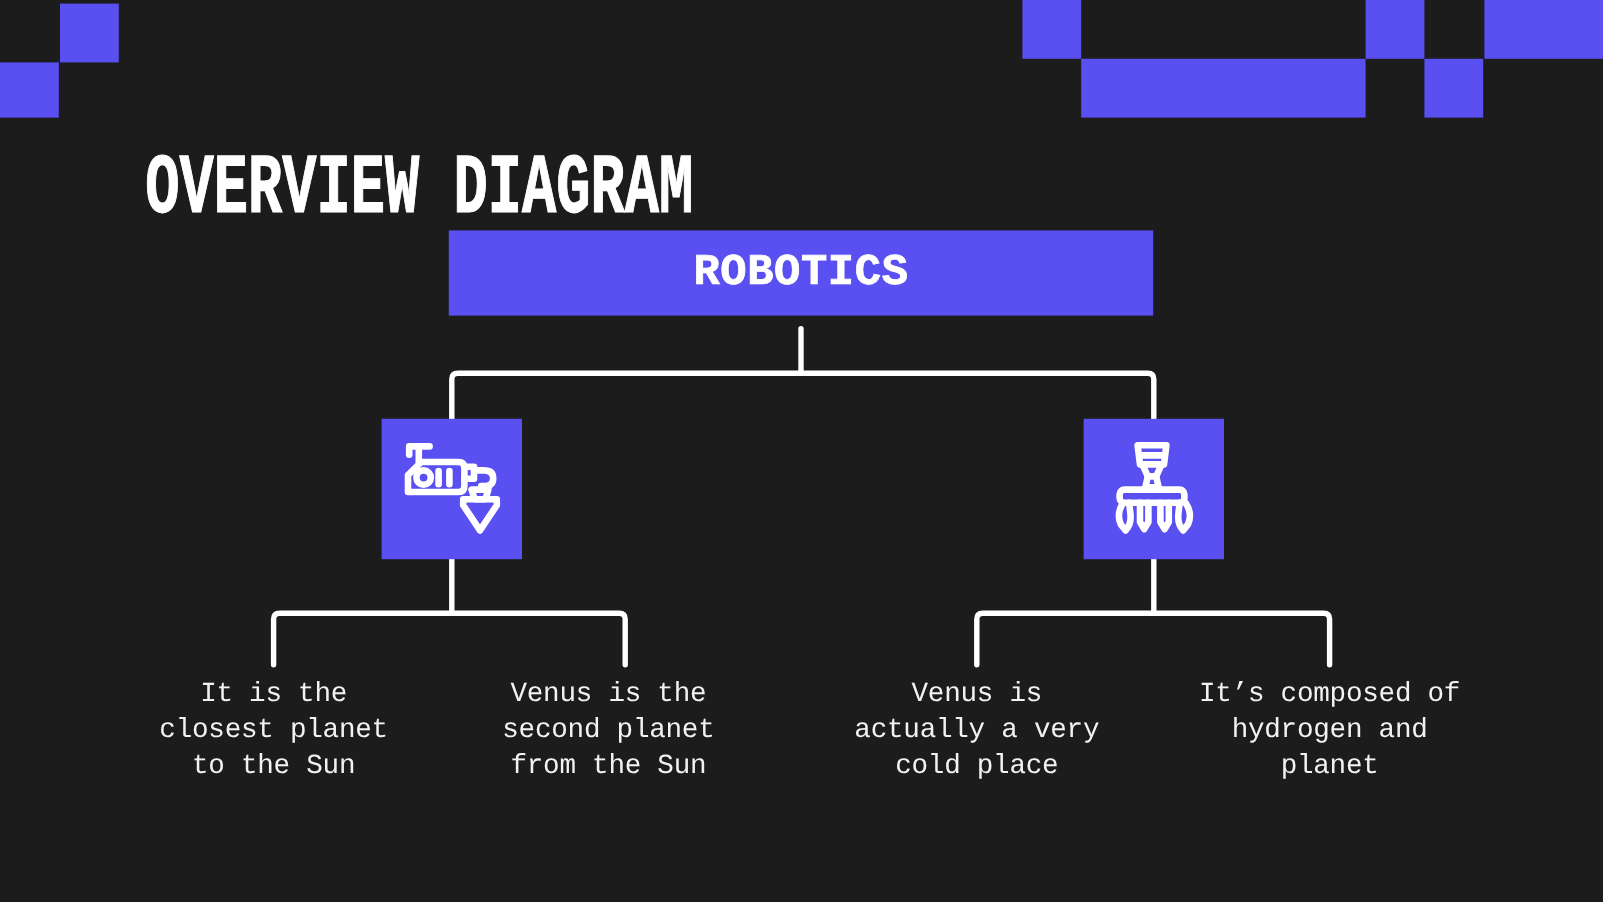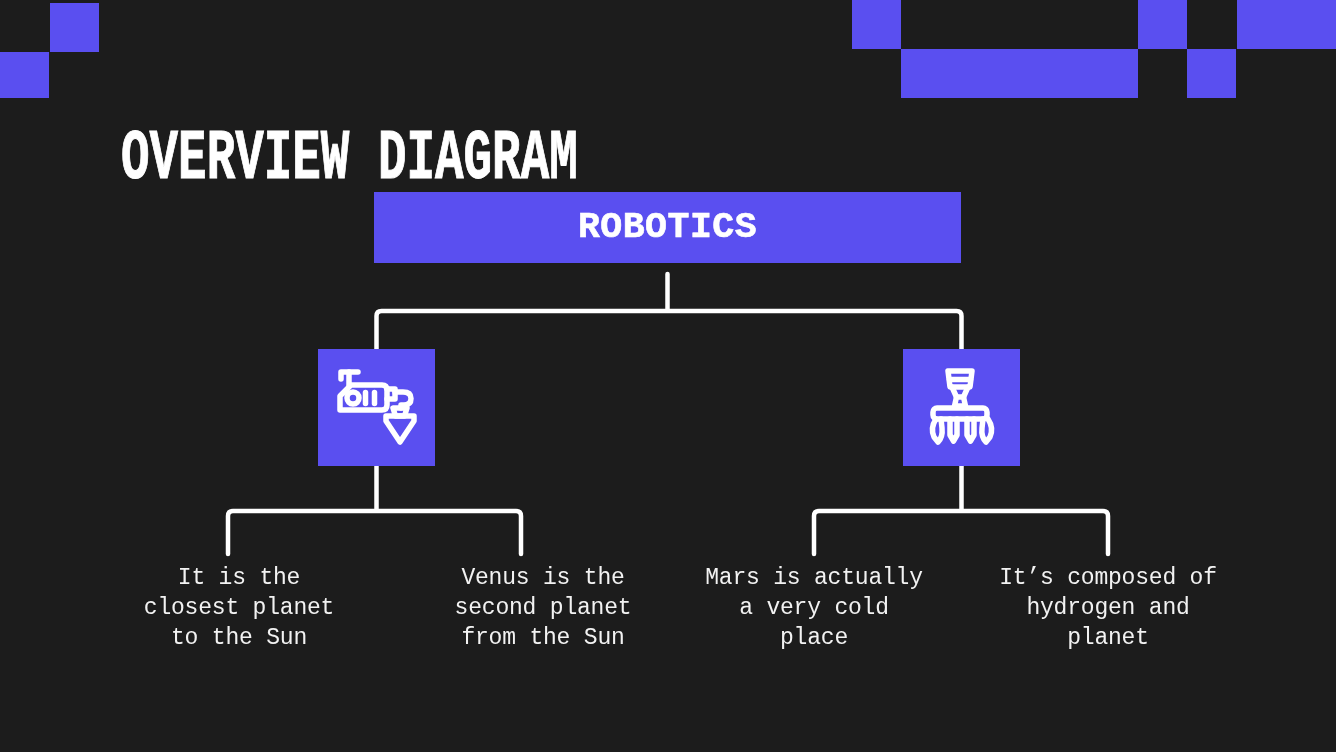--- a/index.html
+++ b/index.html
@@ -42,22 +42,22 @@
   }
   .icon-node.left{left:318px;}
   .icon-node.right{left:903px;}
   .icon-node svg{width:100px;height:100px;}
   .icon-node svg *{fill:none;stroke:#ffffff;stroke-width:5.5;stroke-linecap:round;stroke-linejoin:round;}
   .leaf{
     position:absolute;top:563px;width:230px;
     color:var(--text);font-size:23px;line-height:30px;
     text-align:center;letter-spacing:-0.2px;
   }
-  .leaf.l0{left:124px;}
-  .leaf.l1{left:428px;}
+  .leaf.l0{left:113px;}
+  .leaf.l1{left:392px;}
   .leaf.l2{left:699px;}
   .leaf.l3{left:993px;}
 </style>
 </head>
 <body>
 
 <div class="slide">
 
   <div class="decor" style="left:50px;top:3px;width:49px;height:49px;"></div>
   <div class="decor" style="left:0px;top:52px;width:49px;height:46px;"></div>
@@ -107,16 +107,16 @@
       <rect x="21" y="50" width="54" height="11" rx="4"></rect>
       <path d="M24 61 Q18 70 22 79 L26 84 Q31 79 30 70 L29 61"></path>
       <path d="M76 61 Q82 70 78 79 L74 84 Q69 79 70 70 L71 61"></path>
       <path d="M38 61 L38 77 L41.5 83 L45 77 L45 61"></path>
       <path d="M55 61 L55 77 L58.5 83 L62 77 L62 61"></path>
     </svg>
   </div>
 
   <div class="leaf l0">It is the closest planet to the Sun</div>
   <div class="leaf l1">Venus is the second planet from the Sun</div>
-  <div class="leaf l2">Mars is actually a very cold place</div>
+  <div class="leaf l2">Venus is actually a very cold place</div>
   <div class="leaf l3">It’s composed of hydrogen and planet</div>
 
 </div>
 
 </body></html>

